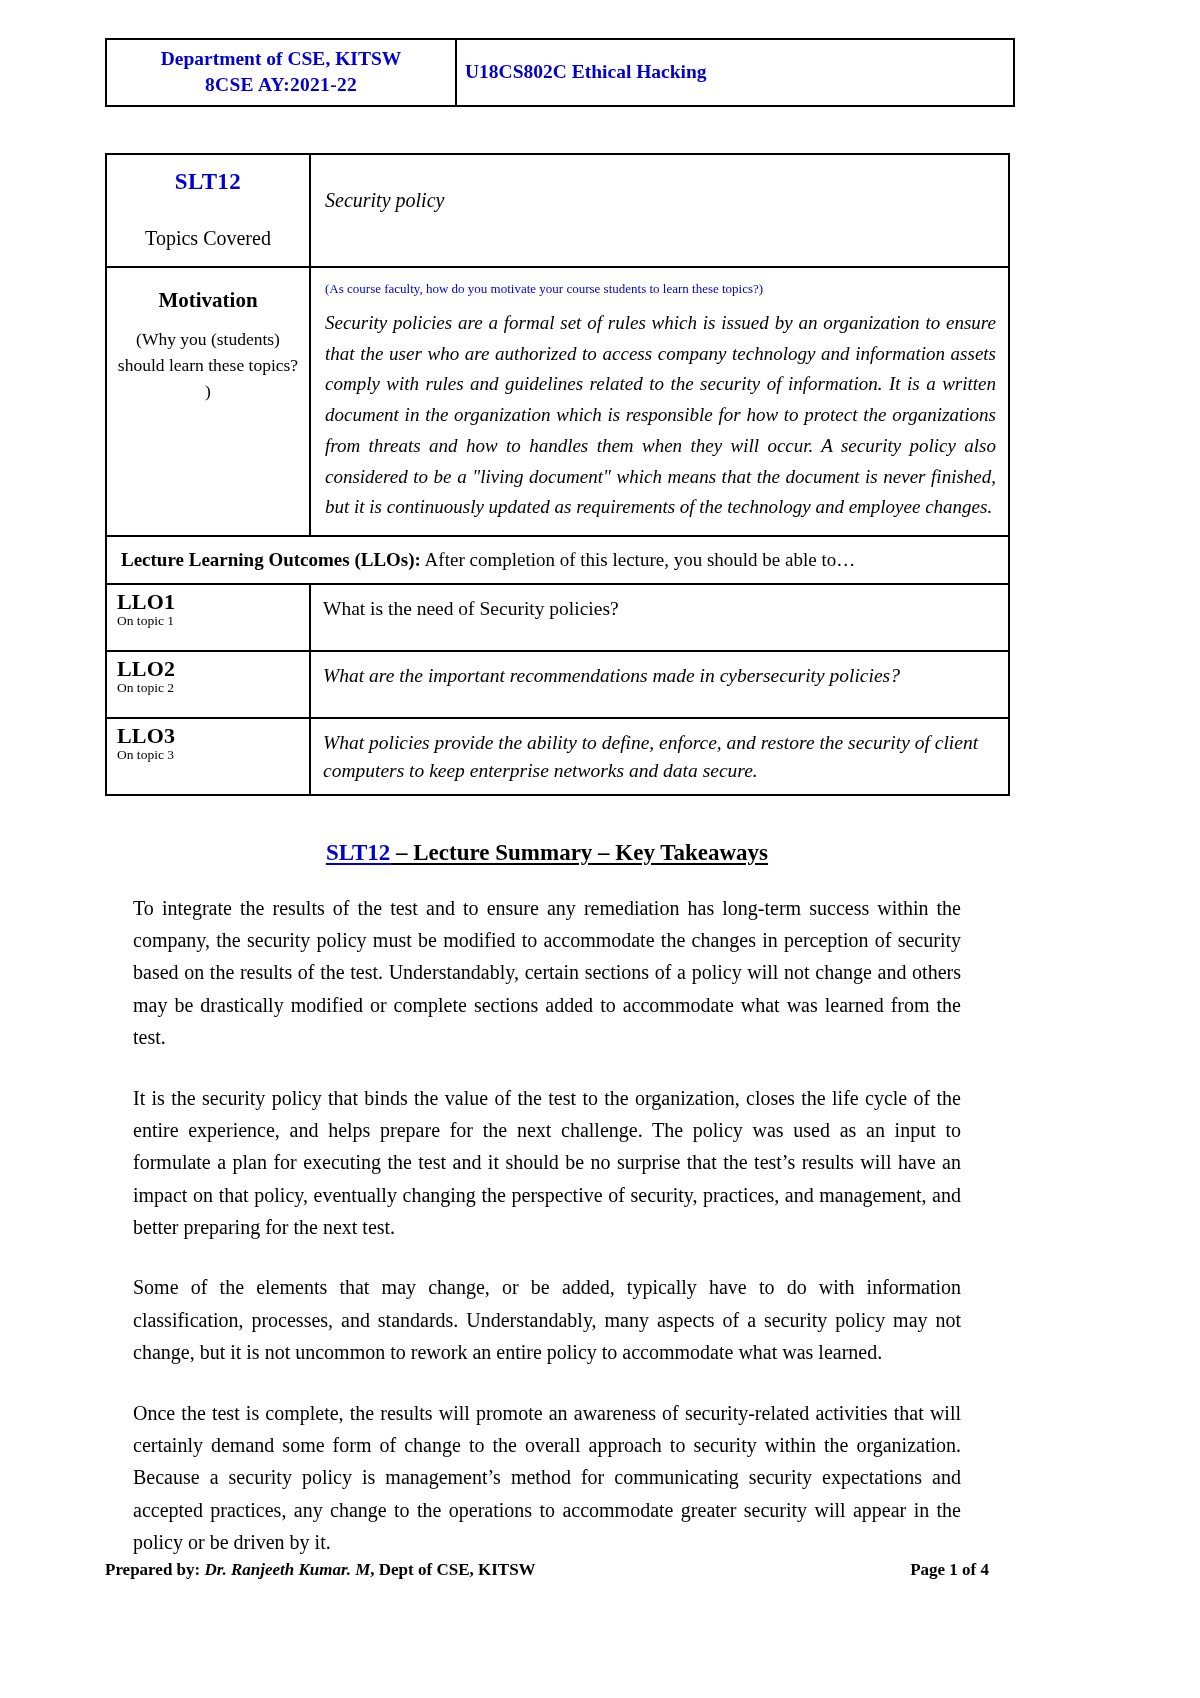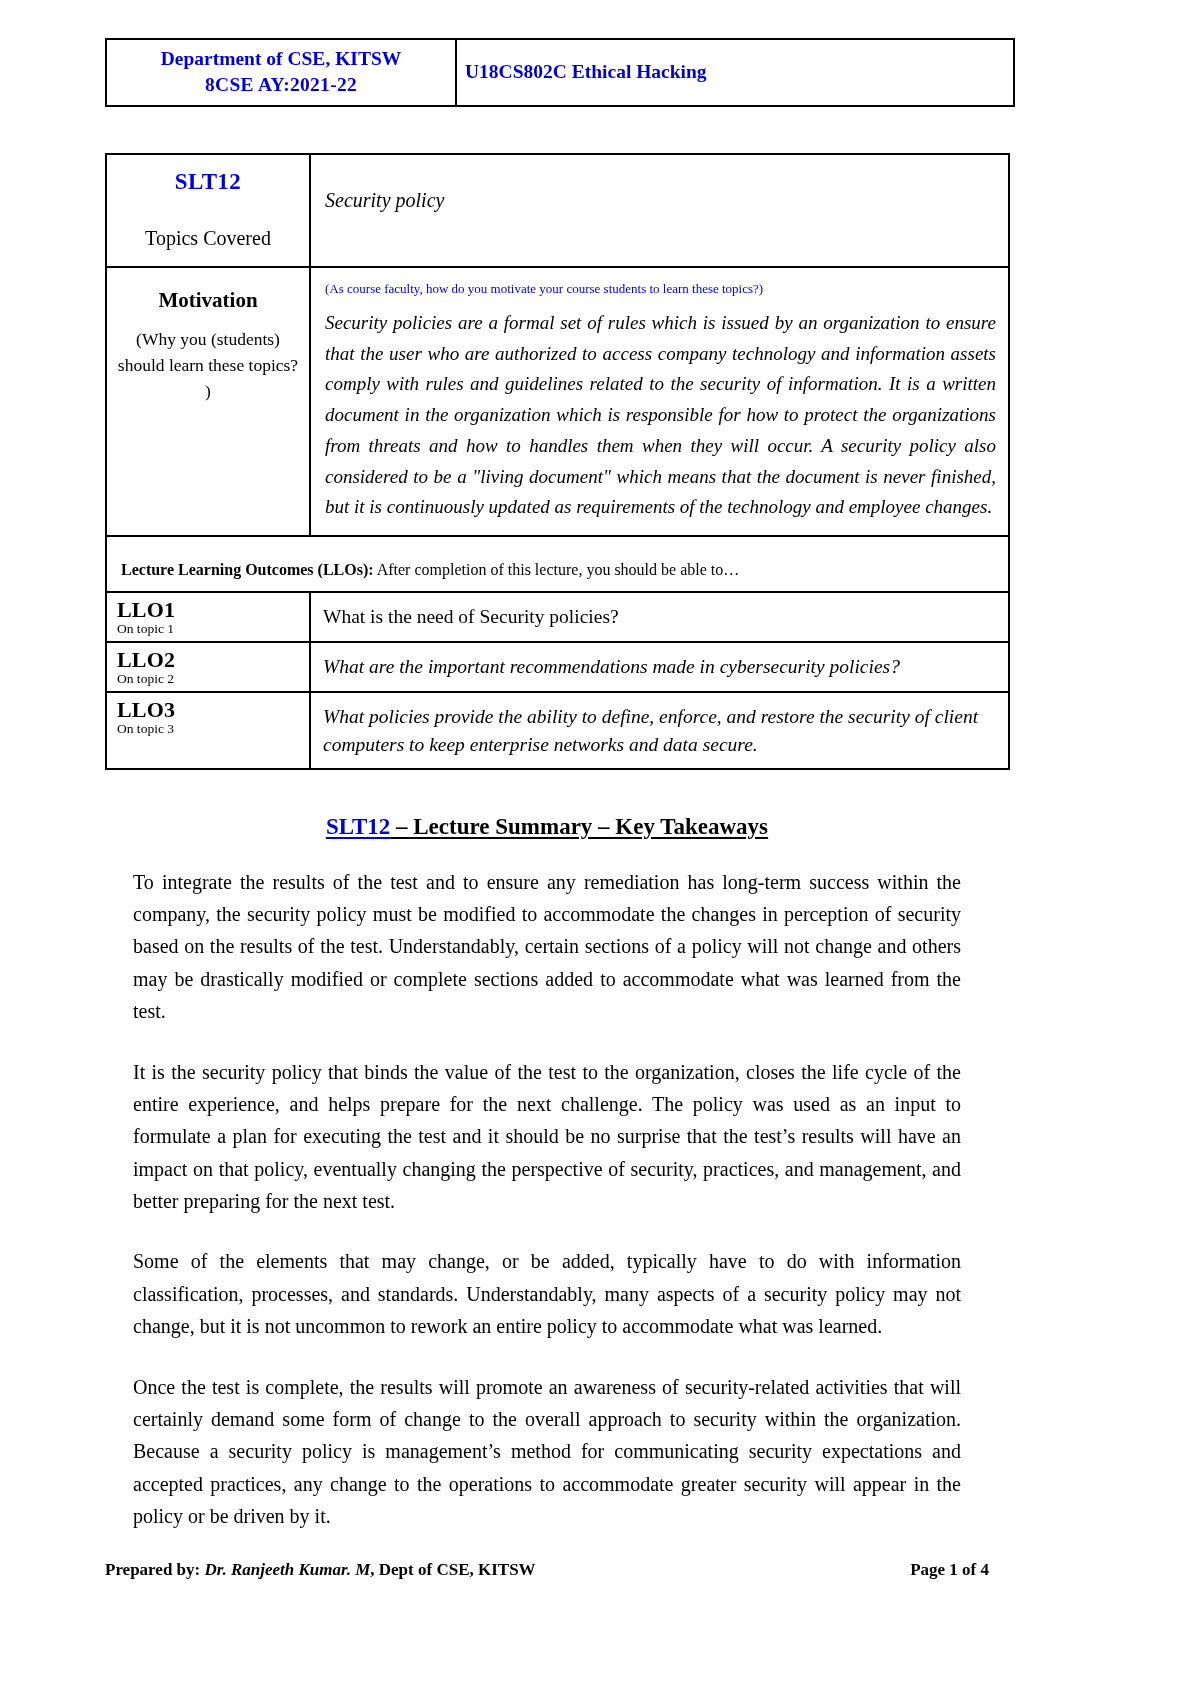--- a/index.html
+++ b/index.html
@@ -104,29 +104,29 @@
   }
   .motiv-text {
     font-style: italic;
     font-size: 19px;
     line-height: 1.62;
     text-align: justify;
     margin-top: 10px;
   }
 
   .llo-head {
-    padding: 24px 14px 12px 14px;
-    font-size: 16px;
+    padding: 12px 14px 12px 14px;
+    font-size: 19px;
   }
   .llo-head b { font-weight: bold; }
 
   .llo-code-cell {
     width: 85px;
     text-align: left;
-    padding: 5px 0 4px 10px;
+    padding: 5px 0 21px 10px;
     vertical-align: top;
   }
   .llo-code {
     font-weight: bold;
     font-size: 22px;
     line-height: 1.05;
     letter-spacing: .2px;
   }
   .llo-topic {
     font-size: 13.5px;

